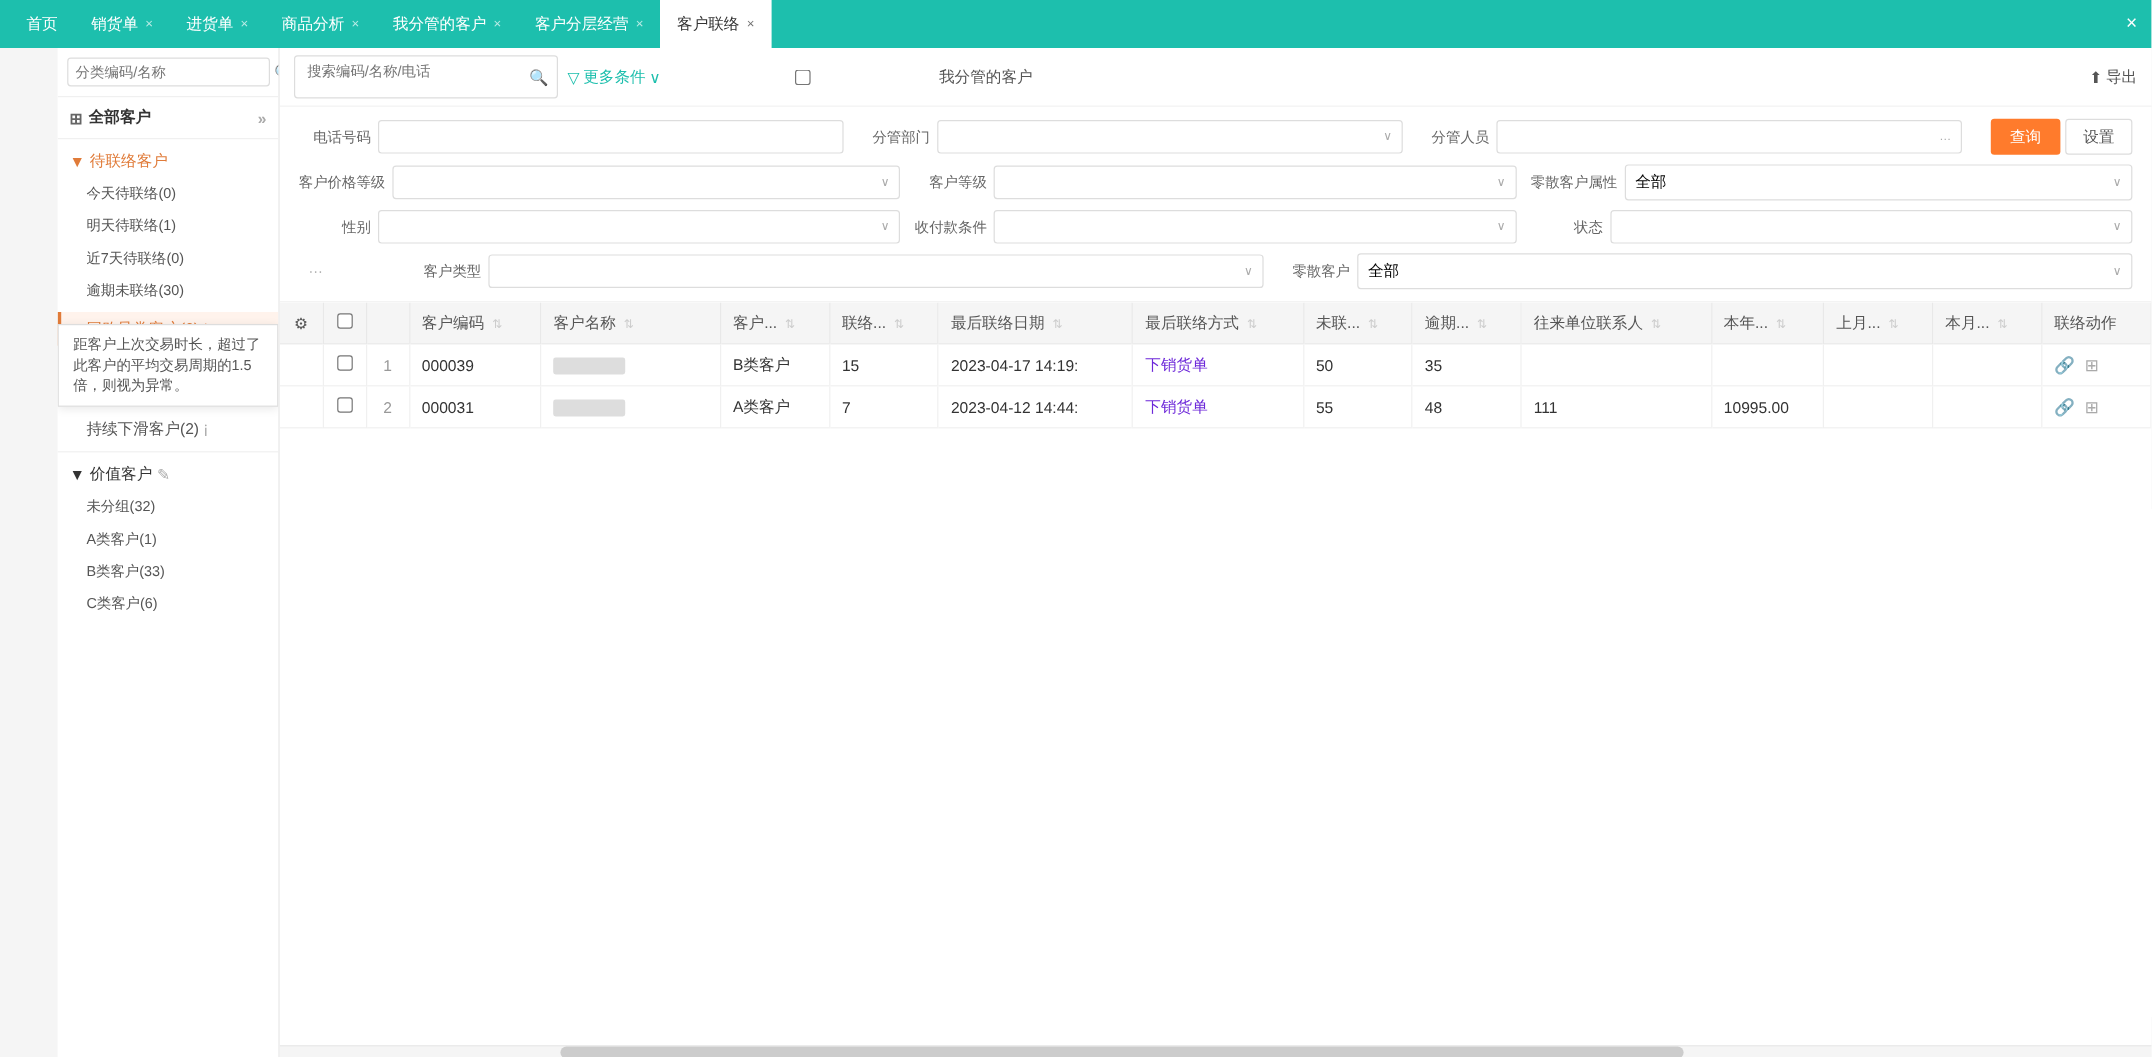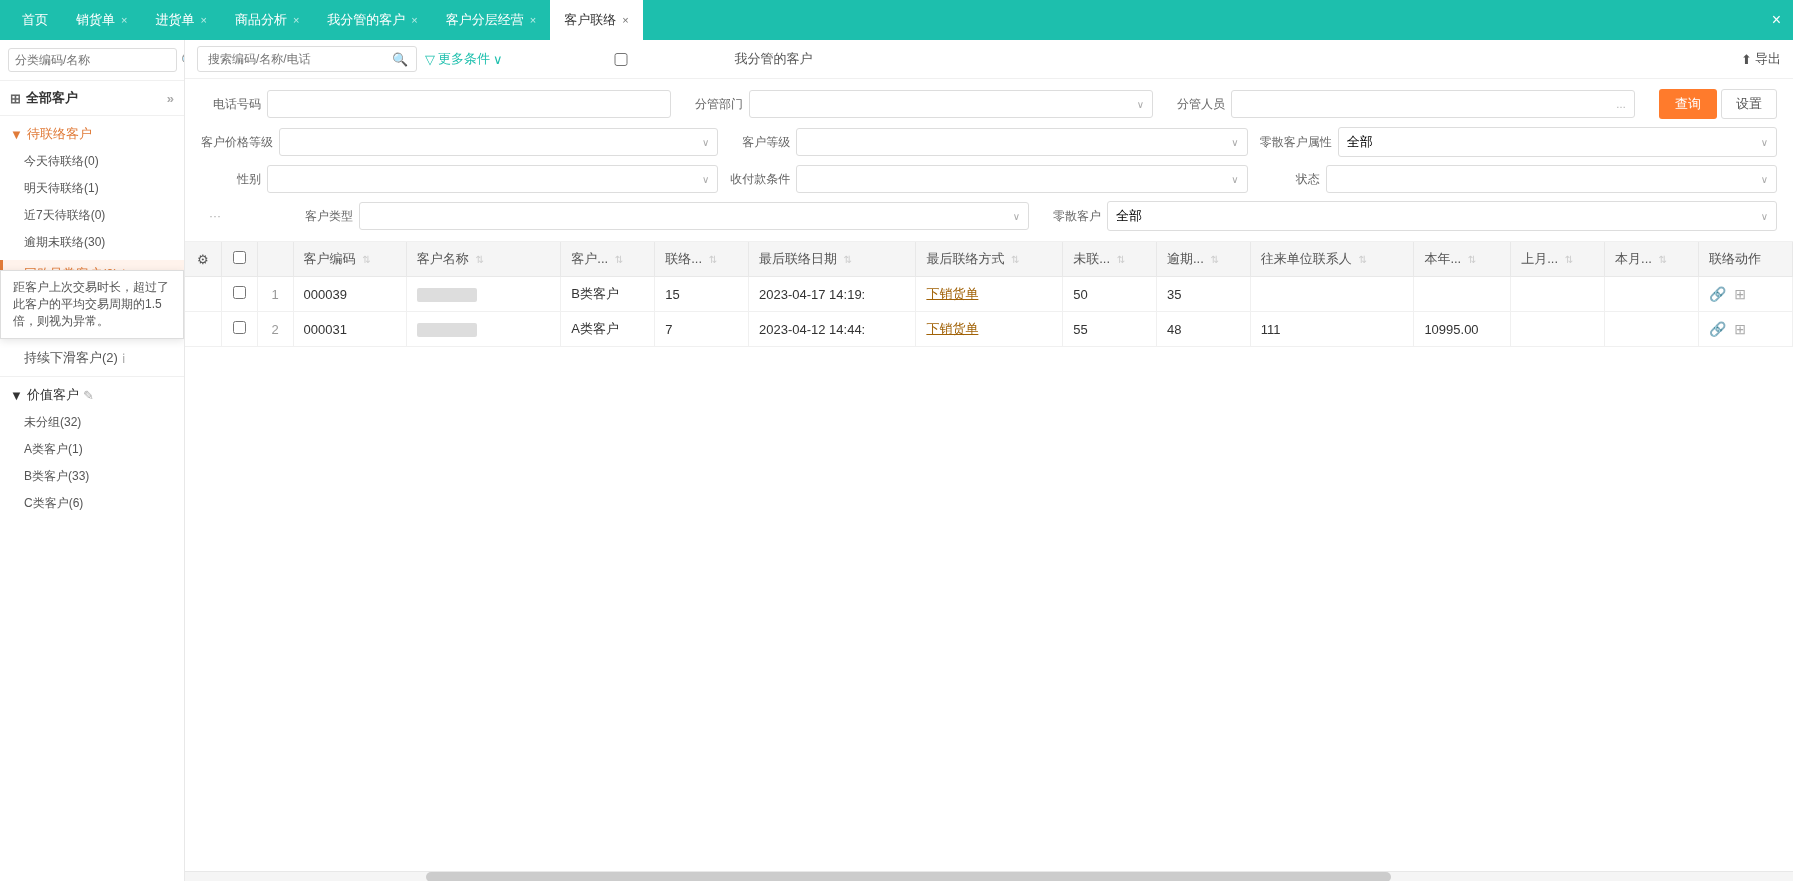--- a/index.html
+++ b/index.html
@@ -304,21 +304,21 @@
     }
     tbody td {
       padding: 8px 10px;
       color: #333;
       white-space: nowrap;
       border-right: 1px solid #f0f0f0;
     }
     .table-gear-col { width: 36px; text-align: center; }
     .table-check-col { width: 36px; text-align: center; }
     .table-num-col { width: 36px; text-align: center; color: #999; }
-    .link-text { color: #a16207; text-decoration: underline; cursor: pointer; }
+    .link-text { color: #6d28d9; cursor: pointer; }
     .action-icons { display: flex; gap: 8px; align-items: center; }
     .action-icon { color: #aaa; cursor: pointer; font-size: 14px; }
     .blurred-name {
       display: inline-block;
       background: #ddd;
       width: 60px;
       height: 14px;
       border-radius: 2px;
       vertical-align: middle;
     }
@@ -406,21 +406,21 @@
   </div>
   <div class="nav-item active">
     <span>客户联络</span>
     <span class="close-x">×</span>
   </div>
   <div class="window-close">×</div>
 </div>
 
 <div class="main-layout">
 
-  <div class="sidebar" style="position:relative;">
+  <div class="sidebar" style="position:relative;margin-left:48px;">
     <div class="sidebar-search">
       <input type="text" placeholder="分类编码/名称" style="">
       <span class="search-btn">🔍</span>
     </div>
     <div class="sidebar-section-header">
       <span class="grid-icon">⊞</span>
       <span>全部客户</span>
       <span class="sidebar-collapse">»</span>
     </div>
 
@@ -464,21 +464,21 @@
     <div class="sidebar-item">未分组(32)</div>
     <div class="sidebar-item">A类客户(1)</div>
     <div class="sidebar-item">B类客户(33)</div>
     <div class="sidebar-item">C类客户(6)</div>
   </div>
 
   <div class="content-area">
 
     <div class="filter-bar">
       <div style="position:relative;display:flex;align-items:center;">
-        <input type="text" style="border: 1px solid rgb(221, 221, 221); border-radius: 3px; padding: 5px 30px 5px 10px; width: 220px; font-size: 12px; outline: none;" placeholder="搜索编码/名称/电话">
+        <input type="text" style="border: 1px solid rgb(221, 221, 221); border-radius: 3px; padding: 5px 30px 15px 10px; width: 220px; font-size: 12px; outline: none;" placeholder="搜索编码/名称/电话">
         <span style="position:absolute;right:8px;color:#aaa;">🔍</span>
       </div>
       <div class="more-btn">
         <span>▽</span>
         <span>更多条件</span>
         <span>∨</span>
       </div>
       <label class="checkbox-label">
         <input type="checkbox" style="">
         <span>我分管的客户</span>

